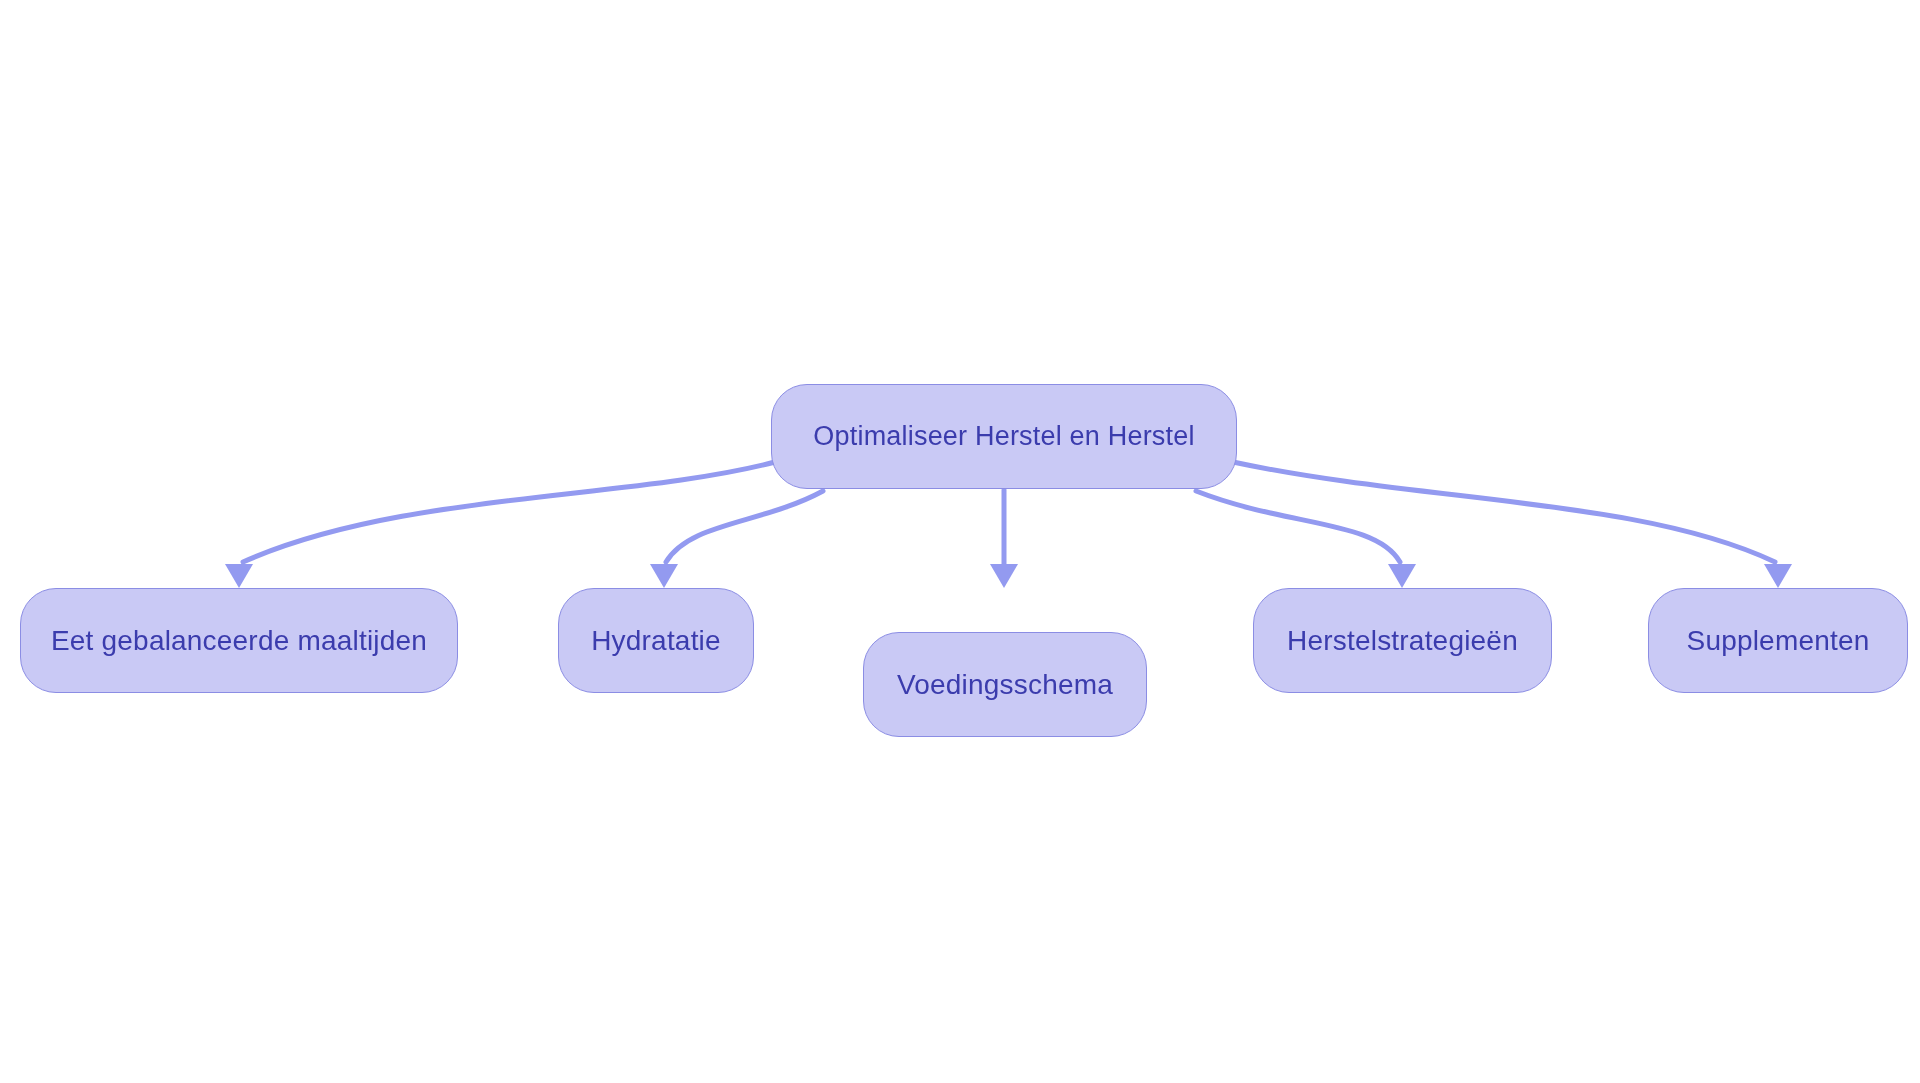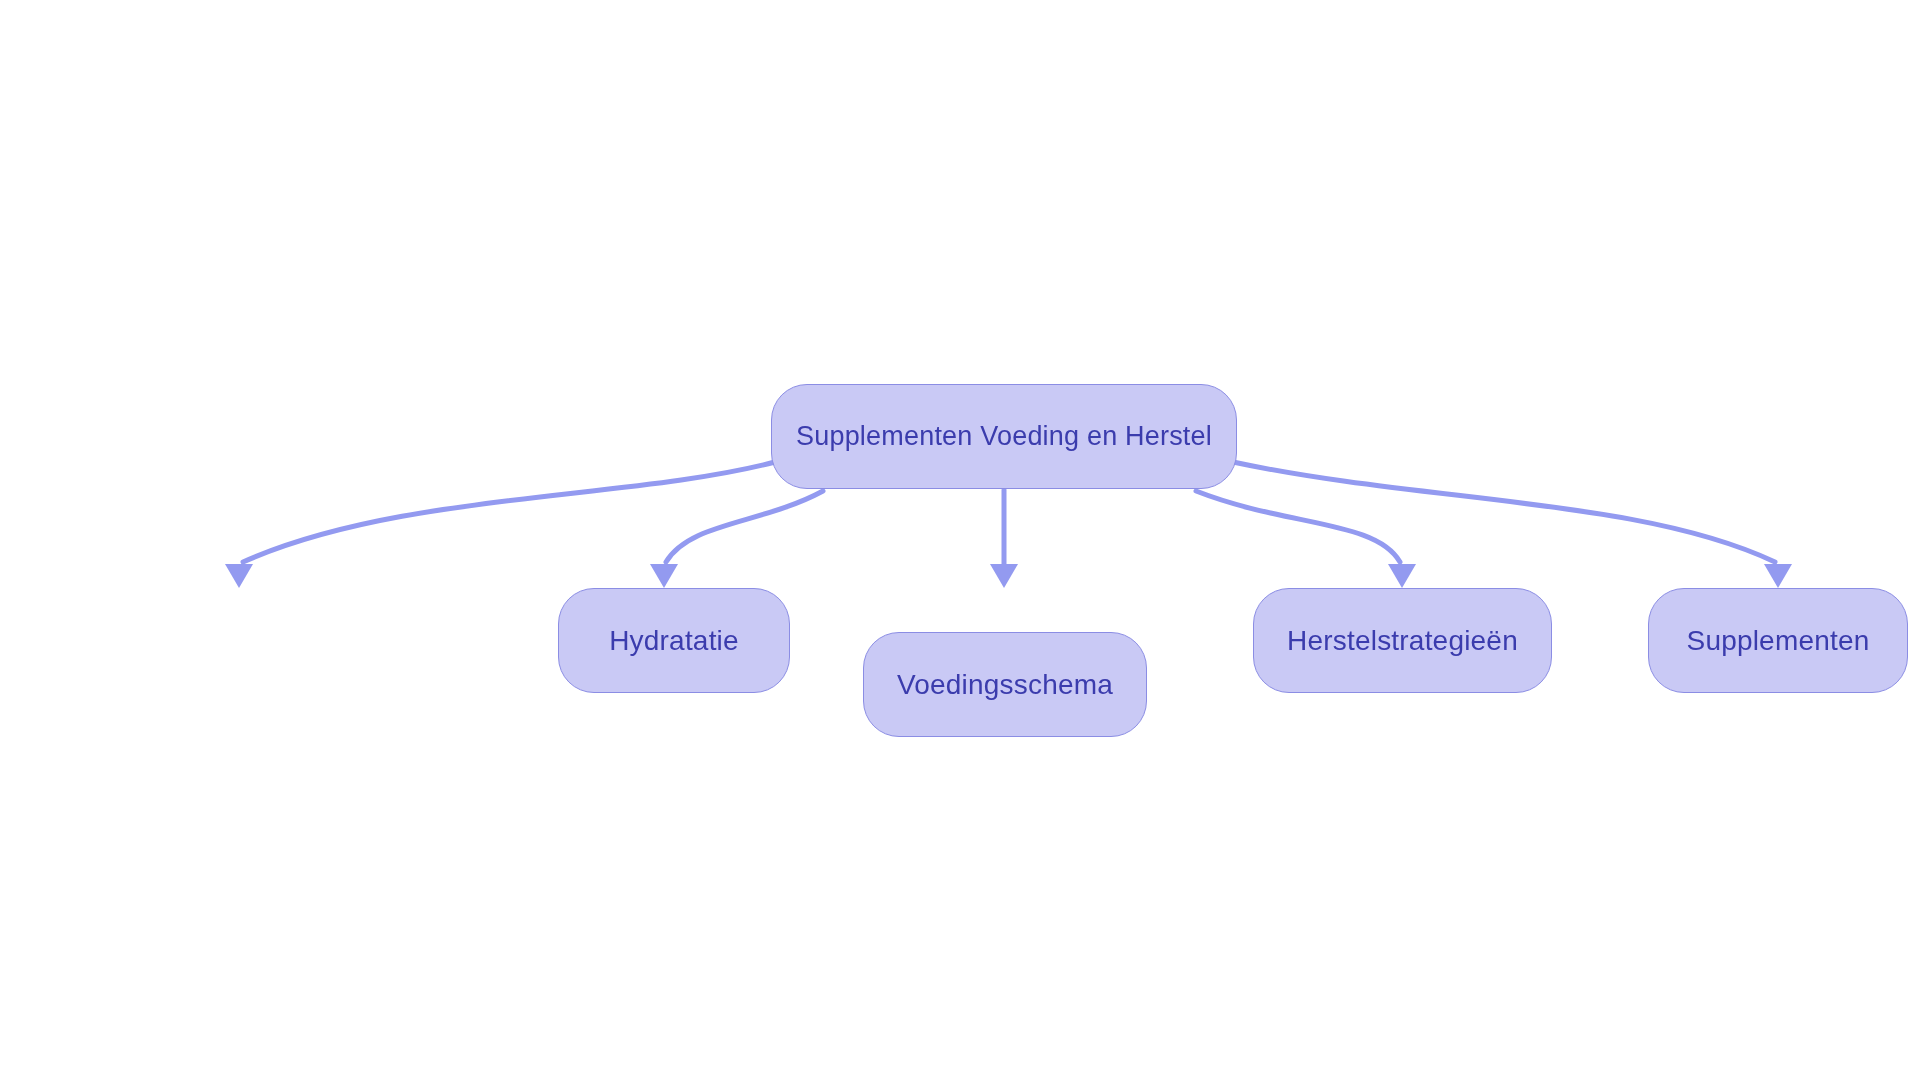--- a/index.html
+++ b/index.html
@@ -63,25 +63,28 @@
     <path d="M 1196 491 C 1288 527, 1376 520, 1400 562"></path>
     <path d="M 1233 462 C 1425 503, 1640 498, 1775 562"></path>
     <polygon points="225,564 253,564 239,588"></polygon>
     <polygon points="650,564 678,564 664,588"></polygon>
     <polygon points="990,564 1018,564 1004,588"></polygon>
     <polygon points="1388,564 1416,564 1402,588"></polygon>
     <polygon points="1764,564 1792,564 1778,588"></polygon>
   </svg>
 
   <div class="node" style="left:771px; top:384px; width:466px; height:105px; font-size:27px;">
-    <span>Supplementen Voeding en Herstel</span>
+    <span>Optimaliseer Herstel en Herstel</span>
   </div>
 
+  <div class="node" style="left:20px; top:588px; width:438px; height:105px;">
+    <span>Eet gebalanceerde maaltijden</span>
+  </div>
 
-  <div class="node" style="left:558px; top:588px; width:232px; height:105px;">
+  <div class="node" style="left:558px; top:588px; width:196px; height:105px;">
     <span>Hydratatie</span>
   </div>
 
   <div class="node" style="left:863px; top:588px; width:284px; height:105px;margin-top:44px;">
     <span>Voedingsschema</span>
   </div>
 
   <div class="node" style="left:1648px; top:588px; width:260px; height:105px;">
     <span>Supplementen</span>
   </div>

